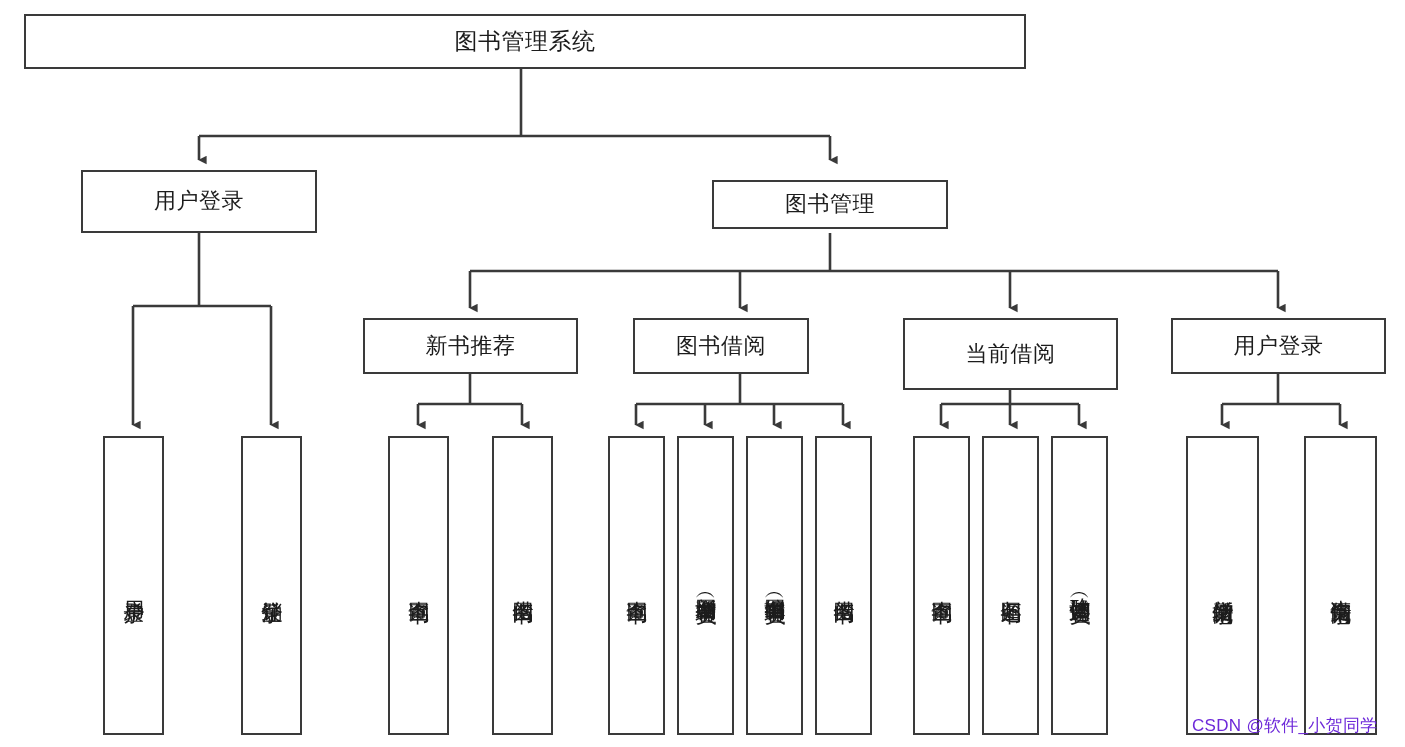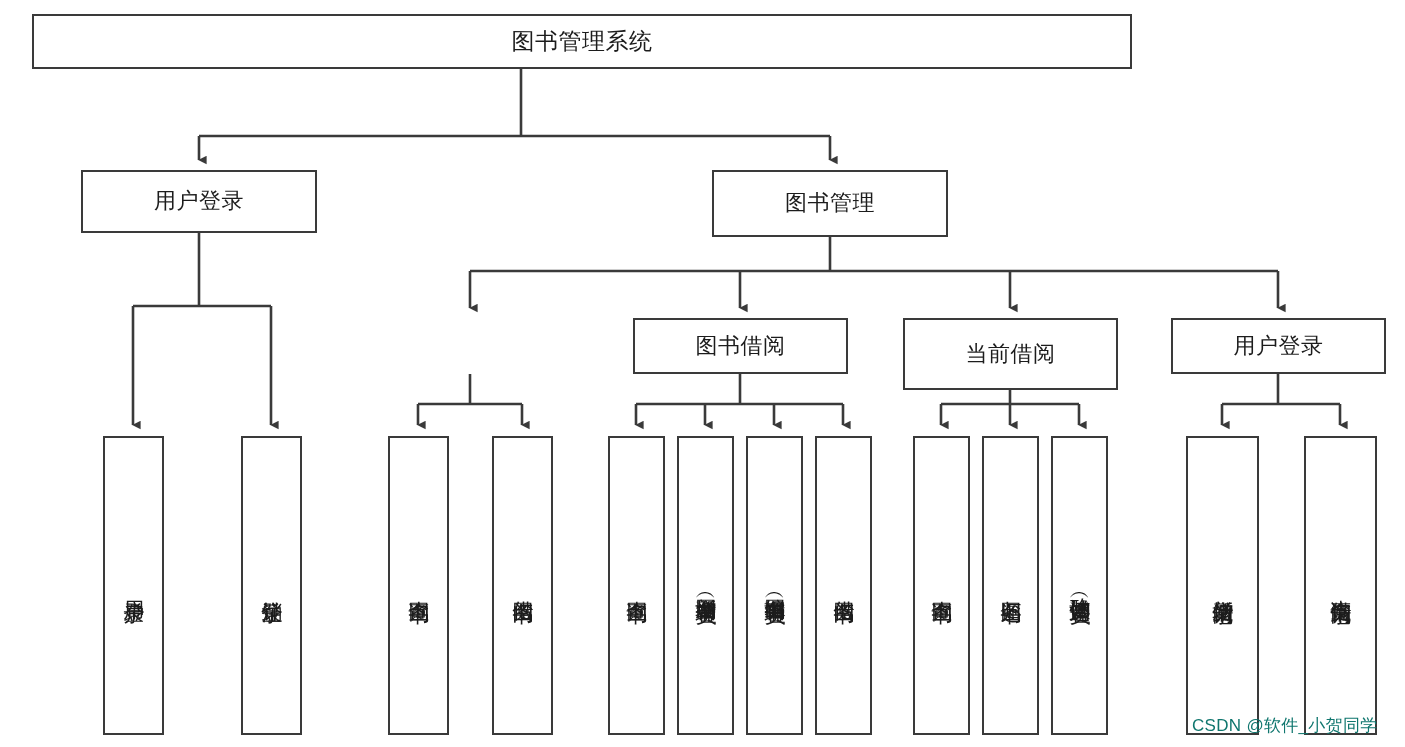--- a/index.html
+++ b/index.html
@@ -53,21 +53,21 @@
     -webkit-writing-mode: vertical-rl;
     white-space: nowrap;
     letter-spacing: 1px;
   }
   .node-root .node-label-h { font-size: 23px; }
   .watermark {
     position: absolute;
     left: 1192px;
     top: 714px;
     font-size: 17px;
-    color: #0f766e;
+    color: #6d28d9;
     white-space: nowrap;
     letter-spacing: 0.3px;
     pointer-events: none;
   }
 </style>
 </head>
 <body>
 
 <div id="diagram-root">
 
@@ -115,34 +115,37 @@
       <path d="M1010,404 L1010,425" marker-end="url(#arrowhead)"></path>
       <path d="M1079,404 L1079,425" marker-end="url(#arrowhead)"></path>
 
       <path d="M1278,374 L1278,404"></path>
       <path d="M1222,404 L1340,404"></path>
       <path d="M1222,404 L1222,425" marker-end="url(#arrowhead)"></path>
       <path d="M1340,404 L1340,425" marker-end="url(#arrowhead)"></path>
     </g>
   </svg>
 
-  <div class="node-box node-root" style="left:32px; top:14px; width:1100px; height:55px;">
+  <div class="node-box node-root" style="left:24px; top:14px; width:1002px; height:55px;">
     <span class="node-label-h">图书管理系统</span>
   </div>
 
   <div class="node-box" style="left:81px; top:170px; width:236px; height:63px;">
     <span class="node-label-h">用户登录</span>
   </div>
 
-  <div class="node-box" style="left:712px; top:170px; width:236px; height:67px;">
+  <div class="node-box" style="left:712px; top:180px; width:236px; height:49px;">
     <span class="node-label-h">图书管理</span>
   </div>
 
-
-  <div class="node-box" style="left:633px; top:318px; width:215px; height:56px;">
+  <div class="node-box" style="left:363px; top:318px; width:215px; height:56px;">
+    <span class="node-label-h">新书推荐</span>
+  </div>
+
+  <div class="node-box" style="left:633px; top:318px; width:176px; height:56px;">
     <span class="node-label-h">图书借阅</span>
   </div>
 
   <div class="node-box" style="left:903px; top:318px; width:215px; height:72px;">
     <span class="node-label-h">当前借阅</span>
   </div>
 
   <div class="node-box" style="left:1171px; top:318px; width:215px; height:56px;">
     <span class="node-label-h">用户登录</span>
   </div>

